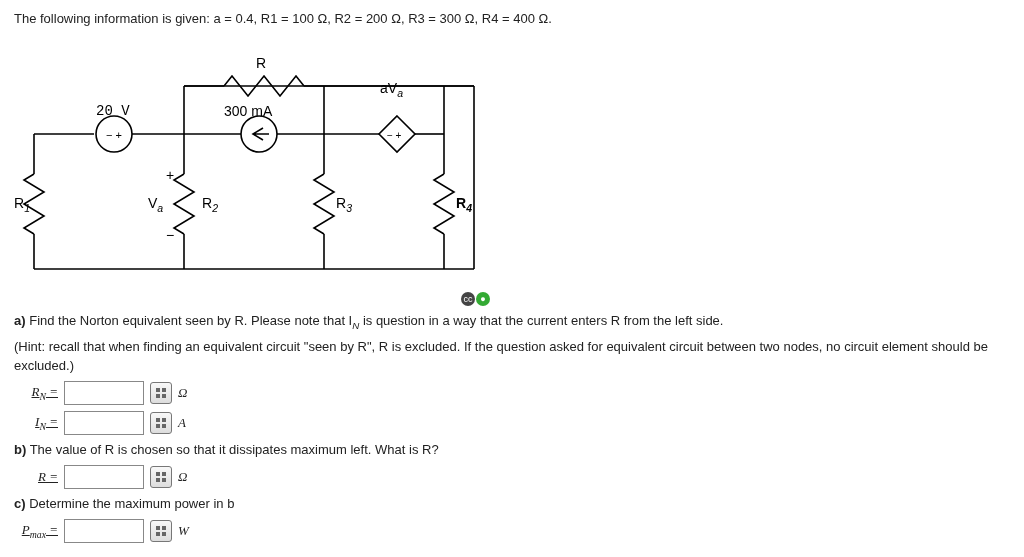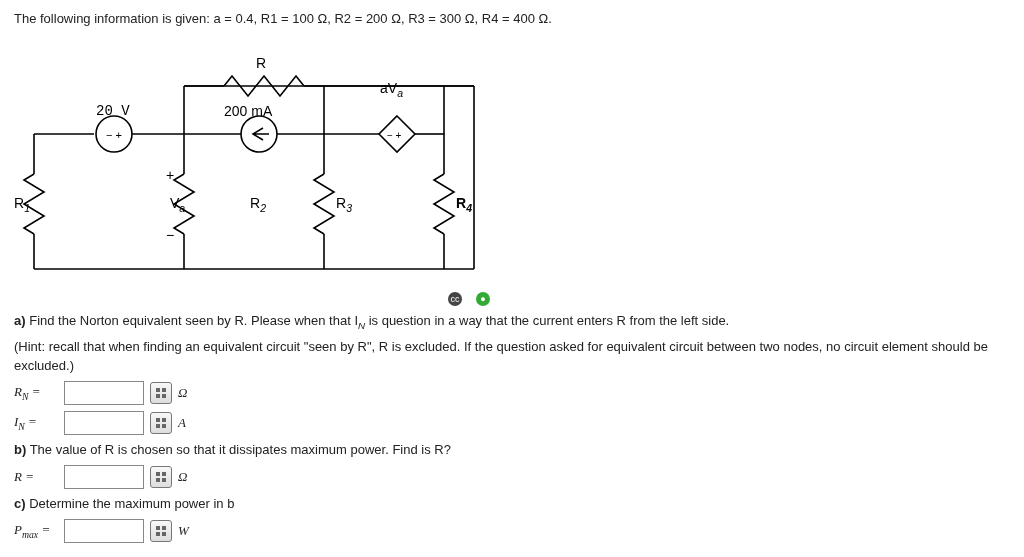--- a/index.html
+++ b/index.html
@@ -28,21 +28,22 @@
   .answer-row {
     display: flex;
     align-items: center;
     gap: 6px;
     margin: 6px 0;
   }
   .answer-row .lbl {
     font-family: "Times New Roman", serif;
     font-style: italic;
     min-width: 44px;
-    text-align: left;
+    text-align: right;
+    text-decoration: underline;
   }
   .answer-row input[type="text"] {
     width: 70px;
     height: 20px;
     border: 1px solid #888;
     padding: 1px 4px;
     font-size: 12px;
   }
   .calc-btn {
     width: 20px;
@@ -65,21 +66,21 @@
       linear-gradient(#666,#666) 6px 6px/4px 4px no-repeat;
   }
   .unit { font-family: "Times New Roman", serif; font-style: italic; }
   .sub { font-size: 0.75em; vertical-align: sub; font-style: italic; }
   .bold { font-weight: bold; }
   .cc-badge {
     position: absolute;
     right: 4px;
     bottom: -2px;
     display: flex;
-    gap: 14px;
+    gap: 1px;
     align-items: flex-end;
   }
   .cc-badge .dot {
     width: 14px; height: 14px; border-radius: 50%;
     background: #444; color: #fff; font-size: 9px;
     display: inline-flex; align-items: center; justify-content: center;
   }
 </style>
 </head>
 <body>
@@ -136,52 +137,52 @@
       <path d="M430 140 l-10 6 20 12 -20 12 20 12 -20 12 10 6"></path>
       <path d="M430 200 V235"></path>
       <path d="M430 100 V52"></path>
       <path d="M460 52 V235"></path>
     </g>
   </svg>
 
   
   <span class="circuit-label" style="left:242px; top:20px;">R</span>
   <span class="circuit-label" style="left:82px; top:68px;font-family:Liberation Mono, monospace;">20 V</span>
-  <span class="circuit-label" style="left:210px; top:68px;">200 mA</span>
+  <span class="circuit-label" style="left:210px; top:68px;">300 mA</span>
   <span class="circuit-label" style="left:358px; top:45px;margin-left:8px;">
     <span>aV</span><span class="sub">a</span>
   </span>
   <span class="circuit-label" style="left:152px; top:132px;">+</span>
-  <span class="circuit-label" style="left:156px; top:160px;">
+  <span class="circuit-label" style="left:134px; top:160px;">
     <span>V</span><span class="sub">a</span>
   </span>
   <span class="circuit-label" style="left:152px; top:192px;">−</span>
 
   <span class="circuit-label" style="left:0px; top:160px;">
     <span>R</span><span class="sub">1</span>
   </span>
-  <span class="circuit-label" style="left:188px; top:160px;margin-left:48px;">
+  <span class="circuit-label" style="left:188px; top:160px;">
     <span>R</span><span class="sub">2</span>
   </span>
   <span class="circuit-label" style="left:322px; top:160px;">
     <span>R</span><span class="sub">3</span>
   </span>
   <span class="circuit-label" style="left:442px; top:160px;font-weight:bold;">
     <span>R</span><span class="sub">4</span>
   </span>
 
   <span class="cc-badge">
     <span class="dot">cc</span>
       <span class="dot" style="background:#3a3;">●</span>
   </span>
 </div>
 
 <div class="question-block">
   <span class="bold">a)</span>
-  <span>Find the Norton equivalent seen by R. Please when that I</span><span class="sub">N</span><span> is question in a way that the current enters R from the left side.</span>
+  <span>Find the Norton equivalent seen by R. Please note that I</span><span class="sub">N</span><span> is question in a way that the current enters R from the left side.</span>
 </div>
 <div class="question-block">(Hint: recall that when finding an equivalent circuit "seen by R", R is excluded. If the question asked for equivalent circuit between two nodes, no circuit element should be excluded.)</div>
 
 <div class="answer-row">
   <span class="lbl">
     <span>R</span><span class="sub">N</span><span> = </span>
   </span>
   <input type="text" value="" style="">
   <span class="calc-btn">
       <span class="grid"></span>
@@ -195,21 +196,21 @@
   </span>
   <input type="text" value="" style="">
   <span class="calc-btn">
       <span class="grid"></span>
     </span>
   <span class="unit">A</span>
 </div>
 
 <div class="question-block">
   <span class="bold">b)</span>
-  <span>The value of R is chosen so that it dissipates maximum power. Find is R?</span>
+  <span>The value of R is chosen so that it dissipates maximum left. What is R?</span>
 </div>
 
 <div class="answer-row">
   <span class="lbl">
     <span>R</span><span> = </span>
   </span>
   <input type="text" value="" style="">
   <span class="calc-btn">
       <span class="grid"></span>
     </span>

